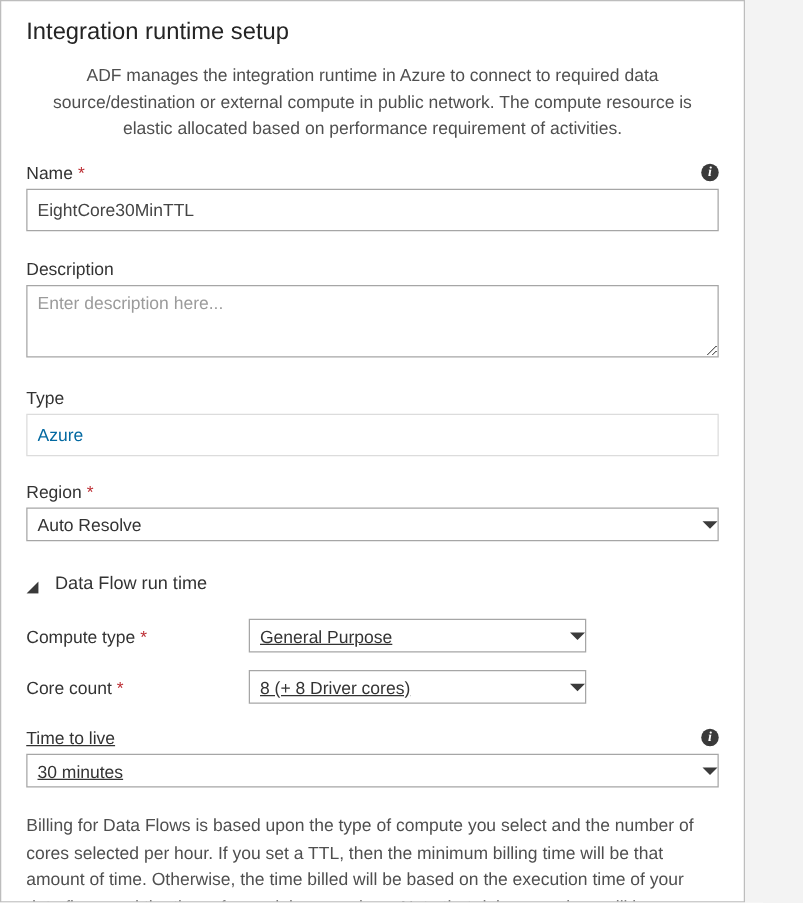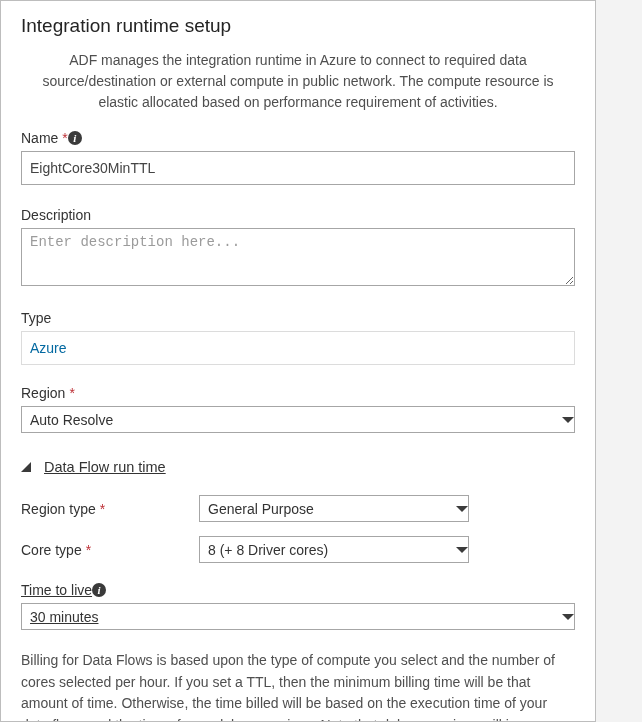--- a/index.html
+++ b/index.html
@@ -19,35 +19,35 @@
   }
   .intro {
     margin:13px 0 0;
     font-size:14px; line-height:21px; color:#4f4f4f;text-align:center;
   }
   .field { margin-top:18px; }
   .field.name-field { margin-top:15px; }
   .field.desc-field { margin-top:20px; }
   .field.type-field { margin-top:22px; }
   .field.region-field { margin-top:18px; }
-  .label-row { display:flex; align-items:center; height:20px; margin-bottom:3px; }
+  .label-row { display:flex; justify-content:space-between; align-items:center; height:20px; margin-bottom:3px; }
   .label { font-size:14px; color:#333; }
   .req { color:#bd3036; margin-left:4px; font-size:14px; }
   .text-input {
     display:block; width:100%; height:27px;
     border:1px solid #a6a6a6; border-radius:0;
     padding:16px 8px; font-size:14px; color:#444;
     font-family:inherit; background:#fff; outline:none;
   }
   .text-input::placeholder, .desc-textarea::placeholder { color:#9b9b9b; }
   .desc-textarea {
     display:block; width:100%; height:58px;
     border:1px solid #a6a6a6; border-radius:0;
     padding:5px 8px; font-size:14px; color:#444;
-    font-family:Liberation Mono, monospace; background:#fff; outline:none; resize:both;
+    font-family:Liberation Sans, sans-serif; background:#fff; outline:none; resize:both;
   }
   .text-input.disabled { color:#0369a1; border-color:#dcdcdc; }
   .select {
     display:flex; align-items:center; justify-content:space-between;
     height:27px; width:100%;
     border:1px solid #a6a6a6; background:#fff;
     padding:0 0 0 8px; font-size:14px; color:#333;
     cursor:pointer;
   }
   .caret {
@@ -58,32 +58,32 @@
   }
   .info-icon {
     width:14px; height:14px; border-radius:50%;
     background:#3a3a3a; color:#fff;
     font-family:"Liberation Serif", serif; font-style:italic; font-weight:700;
     font-size:11px; line-height:1;
     display:flex; align-items:center; justify-content:center;
     cursor:default; flex:0 0 auto;
   }
   .section-header {
-    display:flex; align-items:center; margin-top:26px; cursor:pointer;text-decoration:underline;
+    display:flex; align-items:flex-end; margin-top:26px; cursor:pointer;
   }
   .tri {
     width:10px; height:10px; background:#3a3a3a;
     clip-path:polygon(100% 0, 100% 100%, 0 100%);
     margin-right:13px; flex:0 0 auto;
   }
   .section-title { font-size:14.5px; color:#333; }
   .form-row { display:flex; align-items:center; margin-top:14px; }
   .form-row.first { margin-top:20px; }
   .form-row .label-cell { width:178px; flex:0 0 auto; font-size:14px; }
-  .form-row .select { width:270px; }
+  .form-row .select { width:270px;text-decoration:underline; }
   .ttl-field { margin-top:17px;text-decoration:underline; }
   .billing {
     margin:20px 0 0;
     font-size:14px; line-height:21.5px; color:#4f4f4f;
   }
 </style>
 </head>
 <body>
 
 <div class="panel">
@@ -123,29 +123,29 @@
       <span class="caret"></span>
     </div>
   </div>
 
   <div class="section-header">
     <span class="tri"></span>
     <span class="section-title">Data Flow run time</span>
   </div>
 
   <div class="form-row first">
-    <span class="label-cell"><span>Region type</span><span class="req">*</span></span>
+    <span class="label-cell"><span>Compute type</span><span class="req">*</span></span>
     <div class="select" role="listbox">
       <span>General Purpose</span>
       <span class="caret"></span>
     </div>
   </div>
 
   <div class="form-row">
-    <span class="label-cell"><span>Core type</span><span class="req">*</span></span>
+    <span class="label-cell"><span>Core count</span><span class="req">*</span></span>
     <div class="select" role="listbox">
       <span>8 (+ 8 Driver cores)</span>
       <span class="caret"></span>
     </div>
   </div>
 
   <div class="field ttl-field">
     <div class="label-row">
       <span class="label">Time to live</span>
       <span class="info-icon">i</span>

